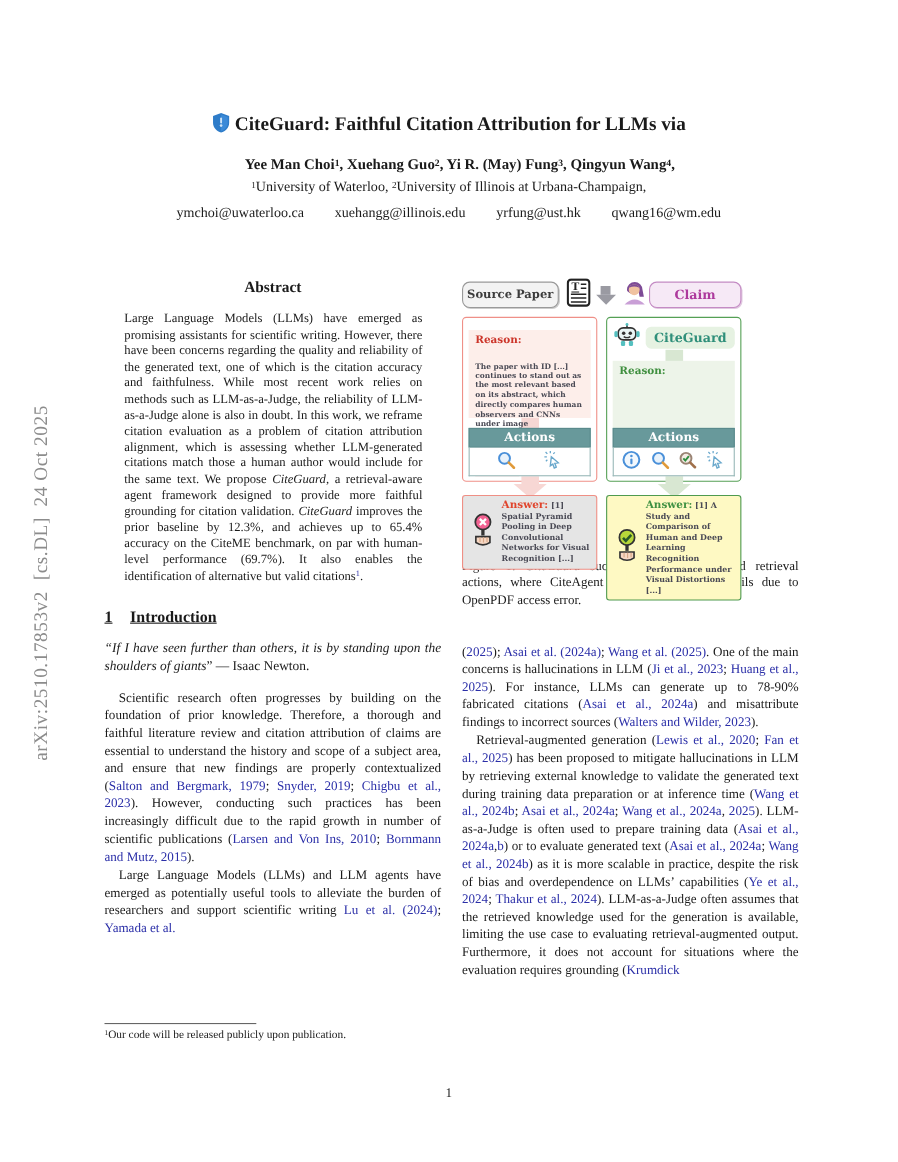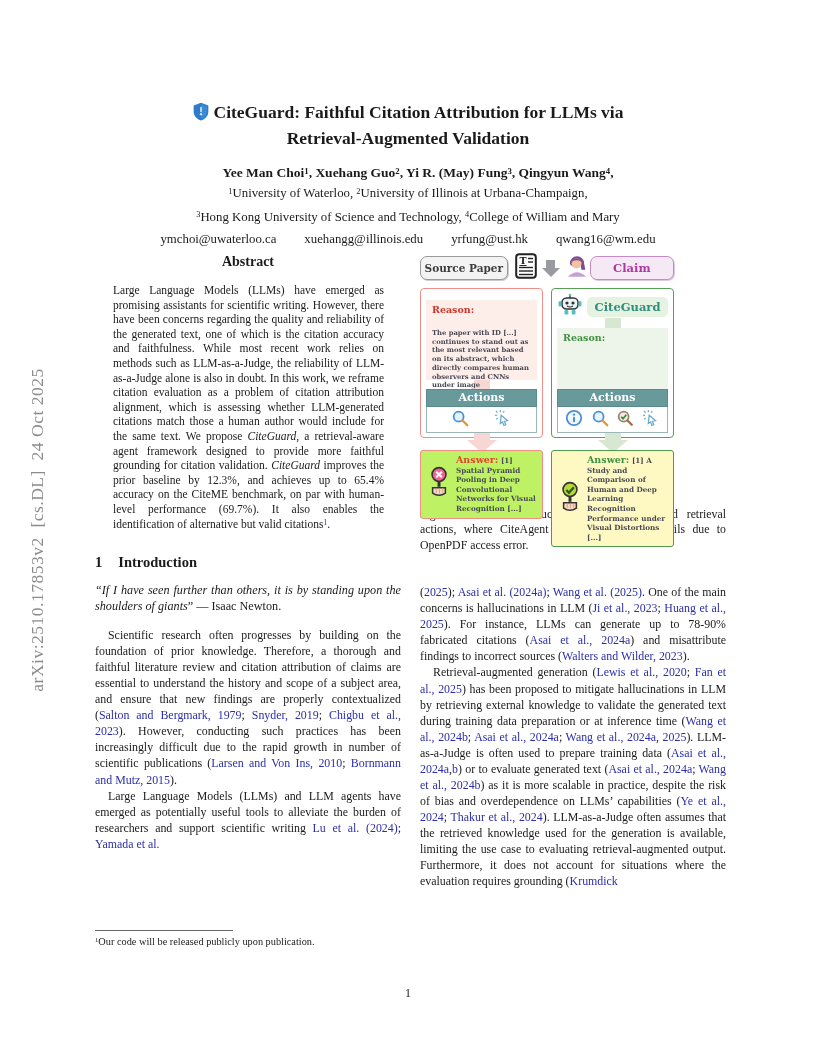--- a/index.html
+++ b/index.html
@@ -19,21 +19,21 @@
   .authors{margin-top:15px;font-size:13.5px;font-weight:bold;padding-left:20px;}
   .affil{margin-top:3px;font-size:12.8px;line-height:18.5px;}
   .emails{margin-top:4px;font-size:12.8px;display:flex;justify-content:center;gap:28px;}
   .sup{position:relative;top:-.38em;font-size:.65em;}
   .suplink{position:relative;top:-.38em;font-size:.65em;color:#2b2fa8;}
   
   .col-left{position:absolute;left:95px;top:254px;width:306px;}
   .col-right{position:absolute;left:420px;top:253px;width:306px;}
   .abs-head{text-align:center;font-size:14px;font-weight:bold;}
   .abs-body{margin:13px 17px 1px 18px;font-size:11.5px;line-height:14.6px;text-align:justify;}
-  .sec-head{margin-top:21px;font-size:14.5px;font-weight:bold;}
+  .sec-head{margin-top:21px;font-size:14.5px;font-weight:bold;text-decoration:underline;}
   .sec-num{margin-right:16px;}
   .quote{margin-top:11px;font-size:12.2px;line-height:16px;text-align:justify;}
   .para{font-size:11.9px;line-height:16.05px;text-align:justify;text-indent:13px;}
   .para.first{margin-top:13px;}
   .para.noindent{text-indent:0;}
   .link{color:#2b2fa8;}
   .it{font-style:italic;}
   .footnote{position:absolute;left:95px;top:930px;width:306px;}
   .fn-rule{width:138px;border-top:1.1px solid #666;margin:0;}
   .fn-text{margin-top:4px;font-size:10.3px;line-height:13px;}
@@ -75,21 +75,21 @@
   .pwrap.agent .rlabel{color:#cc352a;}
   .pwrap.guard .rlabel{color:#3f8f3f;}
   .rbody{font-size:6.8px;font-weight:bold;color:#4a4a55;line-height:8.7px;}
   .hl{background:#f8bdbd;color:#c41f1f;}
   .actions{position:relative;z-index:2;margin-top:auto;}
   .ahead{background:#68999b;border:1px solid #5a8a8c;color:#fff;font-weight:bold;font-size:11px;
        text-align:center;height:16px;line-height:16px;}
   .arow{background:#fff;border:1px solid #9ab8b8;border-top:none;height:25px;
        display:flex;align-items:center;justify-content:space-evenly;}
   .answer{position:relative;z-index:2;margin-top:12px;border-radius:3px;min-height:54px;
-       display:flex;gap:4px;padding:4px 5px;box-sizing:border-box;background:#bef264;}
+       display:flex;gap:4px;padding:4px 5px;box-sizing:border-box;background:#e5e5e5;}
   .pwrap.agent .answer{border:1.8px solid #ef8f85;}
   .pwrap.guard .answer{border:1.8px solid #4f9a4f;background:#fef9c3;}
   .hand{flex:0 0 26px;align-self:center;}
   .atext{font-size:7.2px;font-weight:bold;color:#4a4a55;line-height:9.6px;}
   .alabel{font-size:9.5px;font-weight:bold;}
   .pwrap.agent .alabel{color:#e0442c;}
   .pwrap.guard .alabel{color:#3f9143;}
   .caption{margin-top:10px;font-size:11.8px;line-height:15.4px;text-align:justify;}
   .rc-body{margin-top:31px;}
 </style>
@@ -99,25 +99,23 @@
 <div class="arxiv-banner">arXiv:2510.17853v2  [cs.DL]  24 Oct 2025</div>
 
 <div class="header">
   <div class="title">
     <span class="shield"><svg width="16" height="19" viewBox="0 0 24 28">
           <path d="M12 1 L23 5 V14 C23 21 18 25.5 12 27.5 C6 25.5 1 21 1 14 V5 Z" fill="#2e7cc9"></path>
           <path d="M12 3 L21 6.3 V14 C21 19.8 17 23.8 12 25.6 Z" fill="#3b8ad8"></path>
           <rect x="10.7" y="7" width="2.6" height="8" rx="1.3" fill="#cfe4f7"></rect>
           <circle cx="12" cy="18" r="1.8" fill="#cfe4f7"></circle>
         </svg></span><span>CiteGuard: Faithful Citation Attribution for LLMs via</span><br>
-    <span>Retrieval-Augmented Validation</span>
   </div>
   <div class="authors"><span>Yee Man Choi</span><span class="sup">1</span><span>, Xuehang Guo</span><span class="sup">2</span><span>, Yi R. (May) Fung</span><span class="sup">3</span><span>, Qingyun Wang</span><span class="sup">4</span><span>,</span></div>
   <div class="affil"><span class="sup">1</span><span>University of Waterloo, </span><span class="sup">2</span><span>University of Illinois at Urbana-Champaign,</span></div>
-  <div class="affil"><span class="sup">3</span><span>Hong Kong University of Science and Technology, </span><span class="sup">4</span><span>College of William and Mary</span></div>
   <div class="emails">
     <span>ymchoi@uwaterloo.ca</span>
     <span>xuehangg@illinois.edu</span>
     <span>yrfung@ust.hk</span>
     <span>qwang16@wm.edu</span>
   </div>
 </div>
 
 <div class="col-left">
   <div class="abs-head">Abstract</div>

